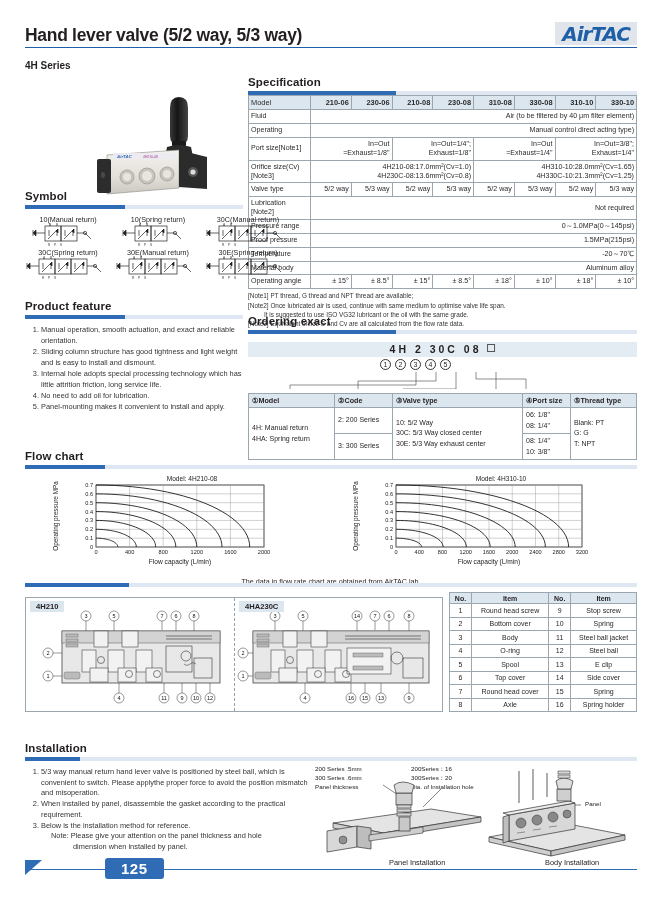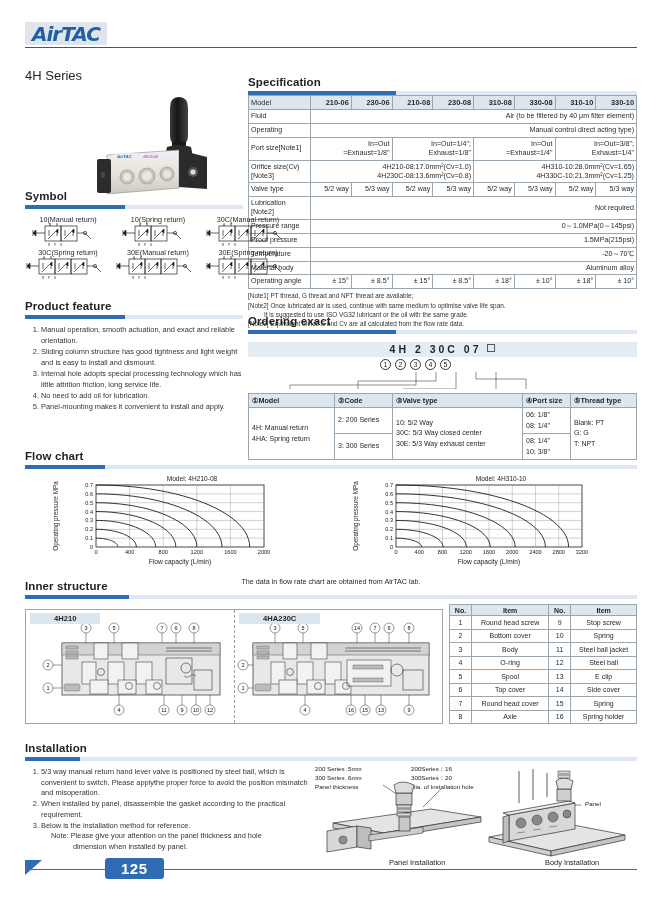--- a/index.html
+++ b/index.html
@@ -16,21 +16,21 @@
   .page-header { position:absolute; left:25px; top:22px; width:612px; }
   .title-row { display:flex; justify-content:space-between; align-items:flex-end; }
   .main-title { font-size:17.5px; font-weight:bold; letter-spacing:-0.3px; line-height:1.1; }
   .logo-box {
     background:#dfe5ea; padding:2px 7px 1px 7px;
     font-size:20px; font-weight:bold; font-style:italic;
     color:#1f5fa8; letter-spacing:-1px; line-height:1;
     font-family:"DejaVu Sans", sans-serif;
   }
   .title-rule { border-bottom:1.6px solid #1f5fa8; margin-top:2px; }
-  .series { font-size:13px; font-weight:normal; margin-top:20px; }
+  .series { font-size:10px; font-weight:bold; margin-top:12px; }
 
   
   .sec { position:absolute; }
   .sec-title { font-size:11.5px; font-weight:bold; letter-spacing:0.1px; }
   .sec-bar { height:4px; background:linear-gradient(to right,#2f6cb5 0%,#2f6cb5 38%,#dfe8f2 38%,#dfe8f2 100%); margin-top:3px; }
   .sec-bar.short { background:linear-gradient(to right,#2f6cb5 0%,#2f6cb5 46%,#dfe8f2 46%,#dfe8f2 100%); }
 
   
   table.spec { border-collapse:collapse; width:100%; font-size:7.1px; }
   table.spec td, table.spec th {
@@ -70,21 +70,21 @@
   
   .charts { display:flex; justify-content:space-around; margin-top:4px; }
   .chart-wrap { text-align:center; }
   .chart-foot { text-align:center; font-size:7.2px; margin-top:2px; }
 
   
   .inner-box { border:0.8px solid #9aa6b0; display:flex; margin-top:5px; }
   .inner-half { flex:1; position:relative; padding:0; }
   .inner-half + .inner-half { border-left:1px dashed #8fa0ae; }
   .inner-tag { position:absolute; left:4px; top:3px; font-size:7.6px; font-weight:bold;
-               background:#dce6ef; padding:1px 24px; }
+               background:#dce6ef; padding:1px 6px; }
   table.parts { border-collapse:collapse; font-size:7px; width:100%; }
   table.parts th, table.parts td { border:0.7px solid #9aa6b0; padding:1.5px 2px; text-align:center; }
   table.parts th { background:#dce6ef; font-weight:bold; }
 
   
   ol.inst { margin:6px 0 0 0; padding-left:16px; font-size:7.4px; line-height:1.45; color:#333; }
   .inst-note { padding-left:10px; }
   .inst-note .ind2 { padding-left:22px; display:block; }
 
   
@@ -93,20 +93,21 @@
     font-size:15px; font-weight:bold; padding:2px 16px; border-radius:3px; letter-spacing:0.5px; }
   .corner-tri { position:absolute; left:25px; top:860px; width:0;height:0;
     border-left:17px solid #2f6cb5; border-bottom:15px solid transparent; }
   text { font-family:"Liberation Sans", sans-serif; }
 </style>
 </head>
 <body>
 
 <div class="page-header">
   <div class="title-row">
+    <div class="main-title">Hand lever valve (5/2 way, 5/3 way)</div>
     <div class="logo-box">AirTAC</div>
   </div>
   <div class="title-rule"></div>
   <div class="series">4H Series</div>
 </div>
 
 <div class="sec" style="left:95px; top:95px; width:160px; height:120px;">
   <svg width="160" height="120" viewBox="0 0 160 120">
     <defs>
       <linearGradient id="lvg" x1="0" y1="0" x2="1" y2="0">
@@ -460,21 +461,21 @@
 
 <div class="sec" style="left:248px; top:315px; width:389px;">
   <div class="sec-title">Ordering exact</div>
   <div class="sec-bar"></div>
 
   <div class="order-code-bar">
     <div class="order-code-text">
       <span>4H</span>
       <span>2</span>
       <span>30C</span>
-      <span>07</span>
+      <span>08</span>
       <span class="sqr"></span>
     </div>
   </div>
   <div style="position:relative;height:14px;">
     <svg width="389" height="30" style="position:absolute;left:0;top:0;">
       <g stroke="#444" stroke-width="0.6" fill="none">
         <path d="M168 13 L168 26 L42 26 L42 38"></path>
         <path d="M188 13 L188 22 L110 22 L110 38"></path>
         <path d="M208 13 L208 30 L155 30 L155 38"></path>
         <path d="M228 13 L228 20 L278 20 L278 38"></path>
@@ -615,21 +616,20 @@
           <path d="M46.00 12.00 L56.42 12.11 L66.81 12.45 L77.12 13.02 L87.31 13.80 L97.36 14.81 L107.22 16.03 L116.85 17.46 L126.23 19.10 L135.31 20.94 L144.07 22.98 L152.46 25.19 L160.48 27.59 L168.07 30.16 L175.22 32.89 L181.89 35.76 L188.07 38.78 L193.73 41.93 L198.86 45.19 L203.42 48.55 L207.41 52.01 L210.81 55.55 L213.61 59.16 L215.80 62.82 L217.37 66.53 L218.32 70.26 L218.63 74.00" fill="none" stroke="#111" stroke-width="0.85" stroke-linejoin="round"></path>
           <text x="139" y="91" font-size="6.6" text-anchor="middle" fill="#222">Flow  capacity     (L/min)</text>
           <text x="8" y="43" font-size="6.4" text-anchor="middle" fill="#222" transform="rotate(-90 8 43)">Operating pressure   MPa</text>
         </svg>
     </div>
   </div>
   <div class="chart-foot">The data in flow rate chart are obtained from AirTAC lab.</div>
 </div>
 
 <div class="sec" style="left:25px; top:580px; width:612px;">
-  <div class="sec-title">Inner structure</div>
   <div class="sec-bar" style="background:linear-gradient(to right,#2f6cb5 0%,#2f6cb5 17%,#dfe8f2 17%,#dfe8f2 100%);"></div>
 
   <div style="display:flex; gap:6px; margin-top:5px;">
     <div class="inner-box" style="width:418px; height:115px;">
       <div class="inner-half">
         <div class="inner-tag">4H210</div>
         <svg width="208" height="113" viewBox="0 0 208 113" style="display:block">
           <g font-size="5.5" fill="#111">
             <g stroke="#333" stroke-width="0.5" fill="none">
               <circle cx="60" cy="18" r="5"></circle>

